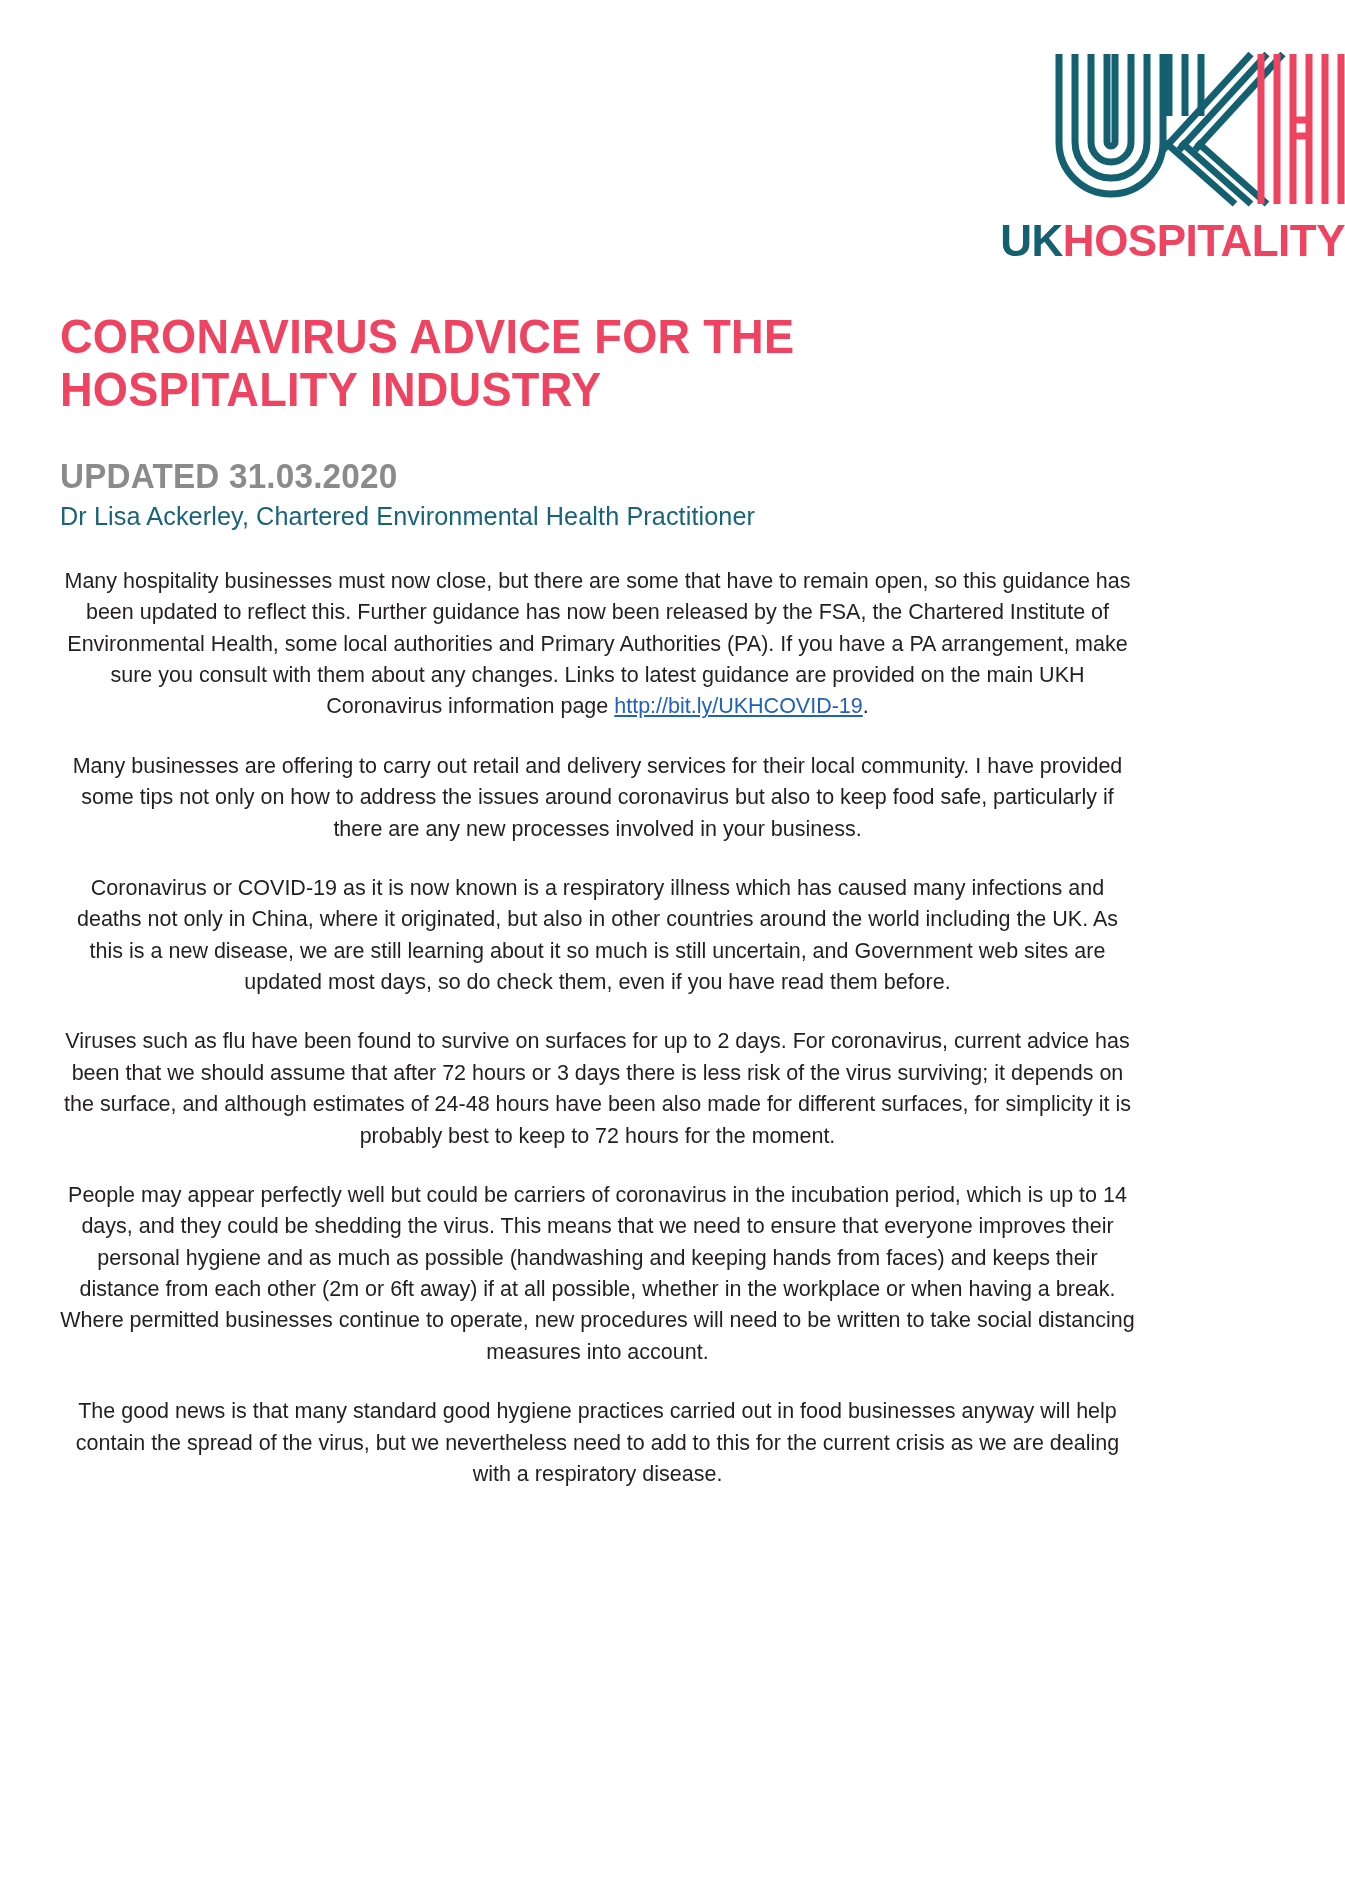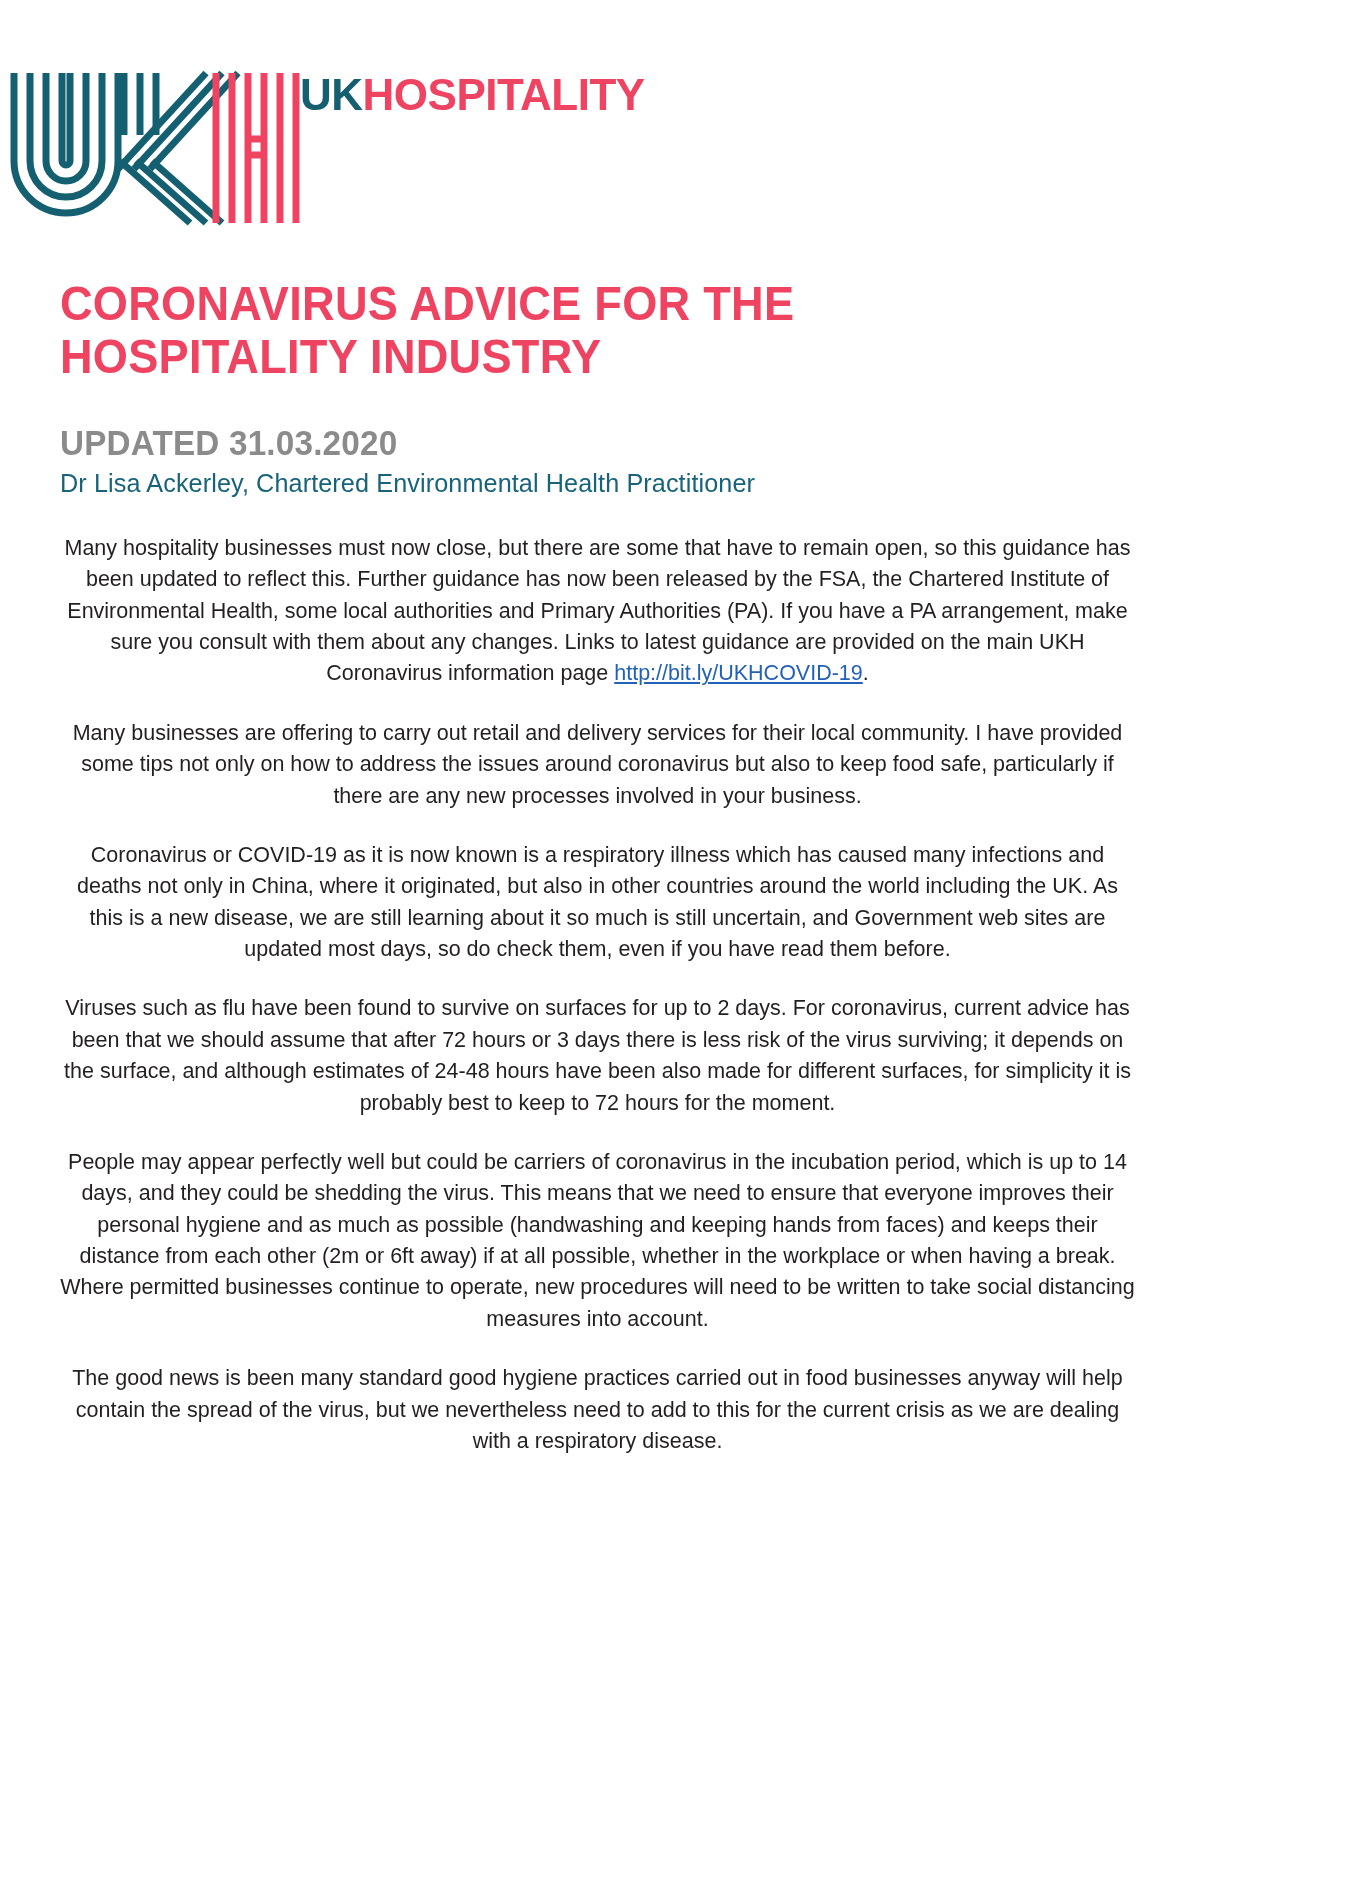--- a/index.html
+++ b/index.html
@@ -21,24 +21,24 @@
     width: 1345px;
     min-height: 1903px;
     background: #ffffff;
     padding: 0;
     overflow: hidden;
   }
 
   
   .logo-block {
     width: 100%;
-    padding-top: 65px;
+    padding-top: 46px;
     display: flex;
-    flex-direction: row;
-    align-items: flex-start;
+    flex-direction: column;
+    align-items: flex-end;
   }
   .logo-mark {
     display: block;
   }
   .logo-wordmark {
     margin-top: 8px;
     font-family: "Liberation Sans", sans-serif;
     font-weight: 700;
     font-size: 44px;
     letter-spacing: -0.5px;
@@ -170,17 +170,17 @@
       <p class="para"><span>Many hospitality businesses must now close, but there are some that have to remain open, so this guidance has been updated to reflect this. Further guidance has now been released by the FSA, the Chartered Institute of Environmental Health, some local authorities and Primary Authorities (PA). If you have a PA arrangement, make sure you consult with them about any changes. Links to latest guidance are provided on the main UKH Coronavirus information page </span><a class="doc-link" href="#">http://bit.ly/UKHCOVID-19</a><span>.</span></p>
 
       <p class="para">Many businesses are offering to carry out retail and delivery services for their local community. I have provided some tips not only on how to address the issues around coronavirus but also to keep food safe, particularly if there are any new processes involved in your business.</p>
 
       <p class="para">Coronavirus or COVID-19 as it is now known is a respiratory illness which has caused many infections and deaths not only in China, where it originated, but also in other countries around the world including the UK. As this is a new disease, we are still learning about it so much is still uncertain, and Government web sites are updated most days, so do check them, even if you have read them before.</p>
 
       <p class="para">Viruses such as flu have been found to survive on surfaces for up to 2 days. For coronavirus, current advice has been that we should assume that after 72 hours or 3 days there is less risk of the virus surviving; it depends on the surface, and although estimates of 24-48 hours have been also made for different surfaces, for simplicity it is probably best to keep to 72 hours for the moment.</p>
 
       <p class="para">People may appear perfectly well but could be carriers of coronavirus in the incubation period, which is up to 14 days, and they could be shedding the virus. This means that we need to ensure that everyone improves their personal hygiene and as much as possible (handwashing and keeping hands from faces) and keeps their distance from each other (2m or 6ft away) if at all possible, whether in the workplace or when having a break. Where permitted businesses continue to operate, new procedures will need to be written to take social distancing measures into account.</p>
 
-      <p class="para">The good news is been many standard good hygiene practices carried out in food businesses anyway will help contain the spread of the virus, but we nevertheless need to add to this for the current crisis as we are dealing with a respiratory disease.</p>
+      <p class="para">The good news is that many standard good hygiene practices carried out in food businesses anyway will help contain the spread of the virus, but we nevertheless need to add to this for the current crisis as we are dealing with a respiratory disease.</p>
 
     </div>
   </div>
 </div>
 
 </body></html>

